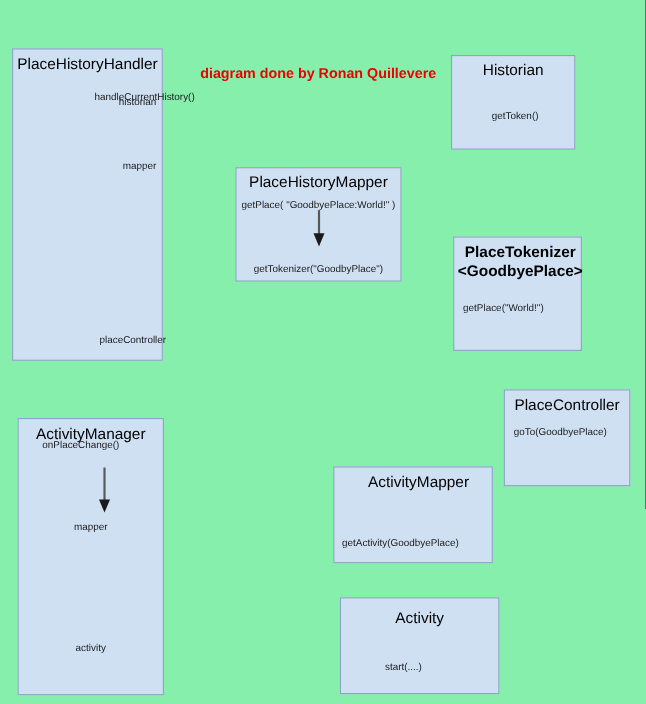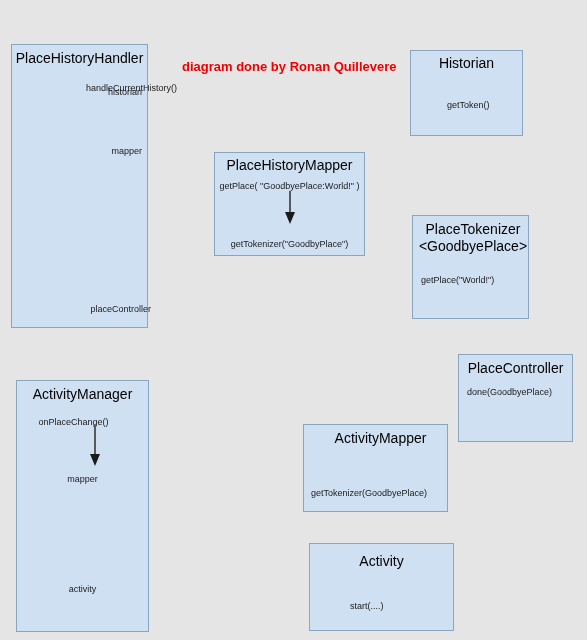--- a/index.html
+++ b/index.html
@@ -8,21 +8,21 @@
     padding: 0;
     background: #000000;
   }
   body {
     font-family: "Liberation Sans", sans-serif;
   }
   #canvas {
     position: relative;
     width: 587px;
     height: 640px;
-    background: #e5e5e5;
+    background: #86efac;
     overflow: hidden;
   }
   .uml-box {
     position: absolute;
     background: #cfe0f3;
     border: 1px solid #8aa5c0;
     box-sizing: border-box;
   }
   .box-title {
     position: absolute;
@@ -85,39 +85,39 @@
   <div class="uml-box" style="left:214px; top:152px; width:151px; height:104px;"></div>
   <div class="box-title" style="left:214px; top:157px; width:151px;">PlaceHistoryMapper</div>
   <div class="box-method" style="left:214px; top:180px; width:151px; text-align:center;">getPlace( "GoodbyePlace:World!" )</div>
   <svg class="arrow-svg" width="14" height="38" style="left:283px; top:190px;">
     <line x1="7" y1="1" x2="7" y2="26" stroke="#595959" stroke-width="2"></line>
     <polygon points="7,34 2,22 12,22" fill="#1a1a1a"></polygon>
   </svg>
   <div class="box-method" style="left:214px; top:238px; width:151px; text-align:center;">getTokenizer("GoodbyPlace")</div>
 
   <div class="uml-box" style="left:412px; top:215px; width:117px; height:104px;"></div>
-  <div class="box-title" style="left:412px; top:221px; width:122px;">PlaceTokenizer
+  <div class="box-title" style="left:412px; top:221px; width:122px;font-weight:bold;">PlaceTokenizer
 &lt;GoodbyePlace&gt;</div>
   <div class="box-method" style="left:421px; top:274px;">getPlace("World!")</div>
 
   <div class="uml-box" style="left:458px; top:354px; width:115px; height:88px;"></div>
   <div class="box-title" style="left:458px; top:360px; width:115px;">PlaceController</div>
-  <div class="box-method" style="left:467px; top:386px;">done(GoodbyePlace)</div>
+  <div class="box-method" style="left:467px; top:386px;">goTo(GoodbyePlace)</div>
 
   <div class="uml-box" style="left:16px; top:380px; width:133px; height:252px;"></div>
   <div class="box-title" style="left:16px; top:386px; width:133px;">ActivityManager</div>
-  <div class="box-method" style="left:16px; top:416px; width:115px; text-align:center;">onPlaceChange()</div>
+  <div class="box-method" style="left:16px; top:398px; width:115px; text-align:center;">onPlaceChange()</div>
   <svg class="arrow-svg" width="14" height="46" style="left:88px; top:424px;">
     <line x1="7" y1="1" x2="7" y2="34" stroke="#595959" stroke-width="2"></line>
     <polygon points="7,42 2,30 12,30" fill="#1a1a1a"></polygon>
   </svg>
   <div class="field-label" style="left:16px; top:473px; width:133px; text-align:center;">mapper</div>
   <div class="field-label" style="left:16px; top:583px; width:133px; text-align:center;">activity</div>
 
   <div class="uml-box" style="left:303px; top:424px; width:145px; height:88px;"></div>
   <div class="box-title" style="left:303px; top:430px; width:155px;">ActivityMapper</div>
-  <div class="box-method" style="left:311px; top:487px;">getTokenizer(GoodbyePlace)</div>
+  <div class="box-method" style="left:311px; top:487px;">getActivity(GoodbyePlace)</div>
 
   <div class="uml-box" style="left:309px; top:543px; width:145px; height:88px;"></div>
   <div class="box-title" style="left:309px; top:553px; width:145px;">Activity</div>
   <div class="box-method" style="left:317px; top:600px;margin-left:33px;">start(....)</div>
 
 </div>
 
 </body></html>

